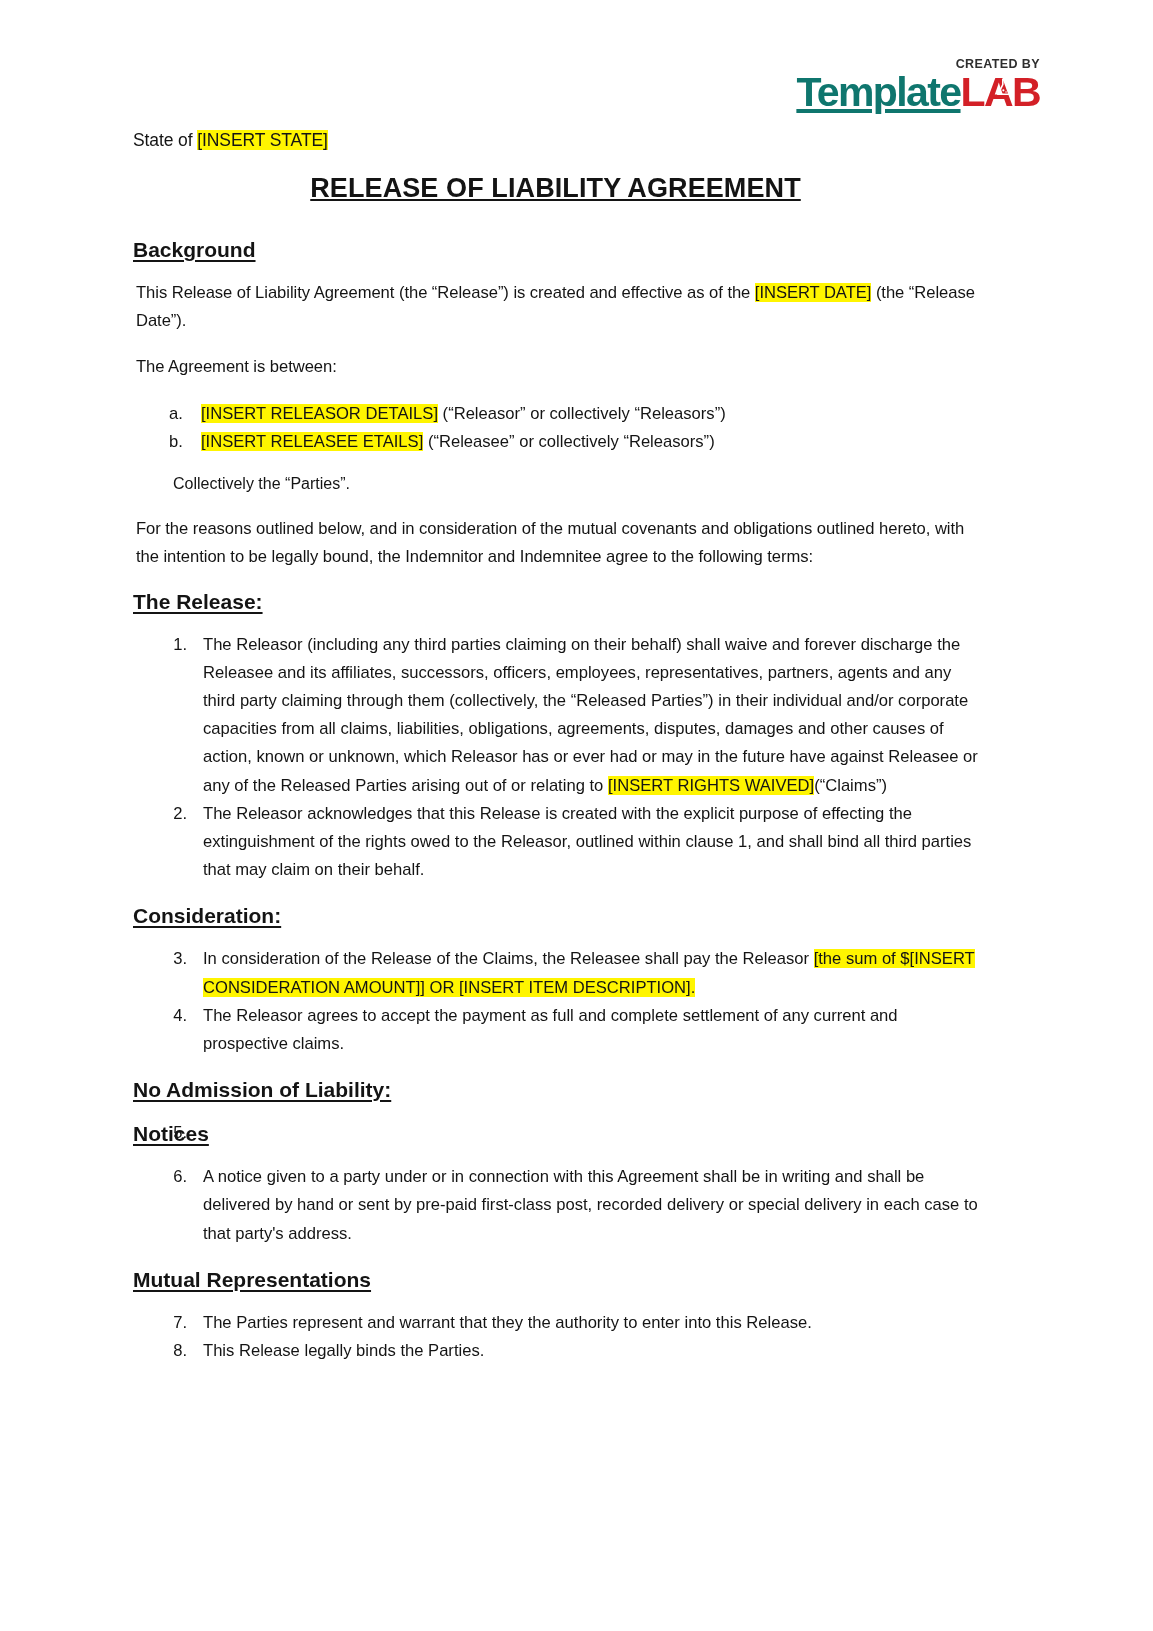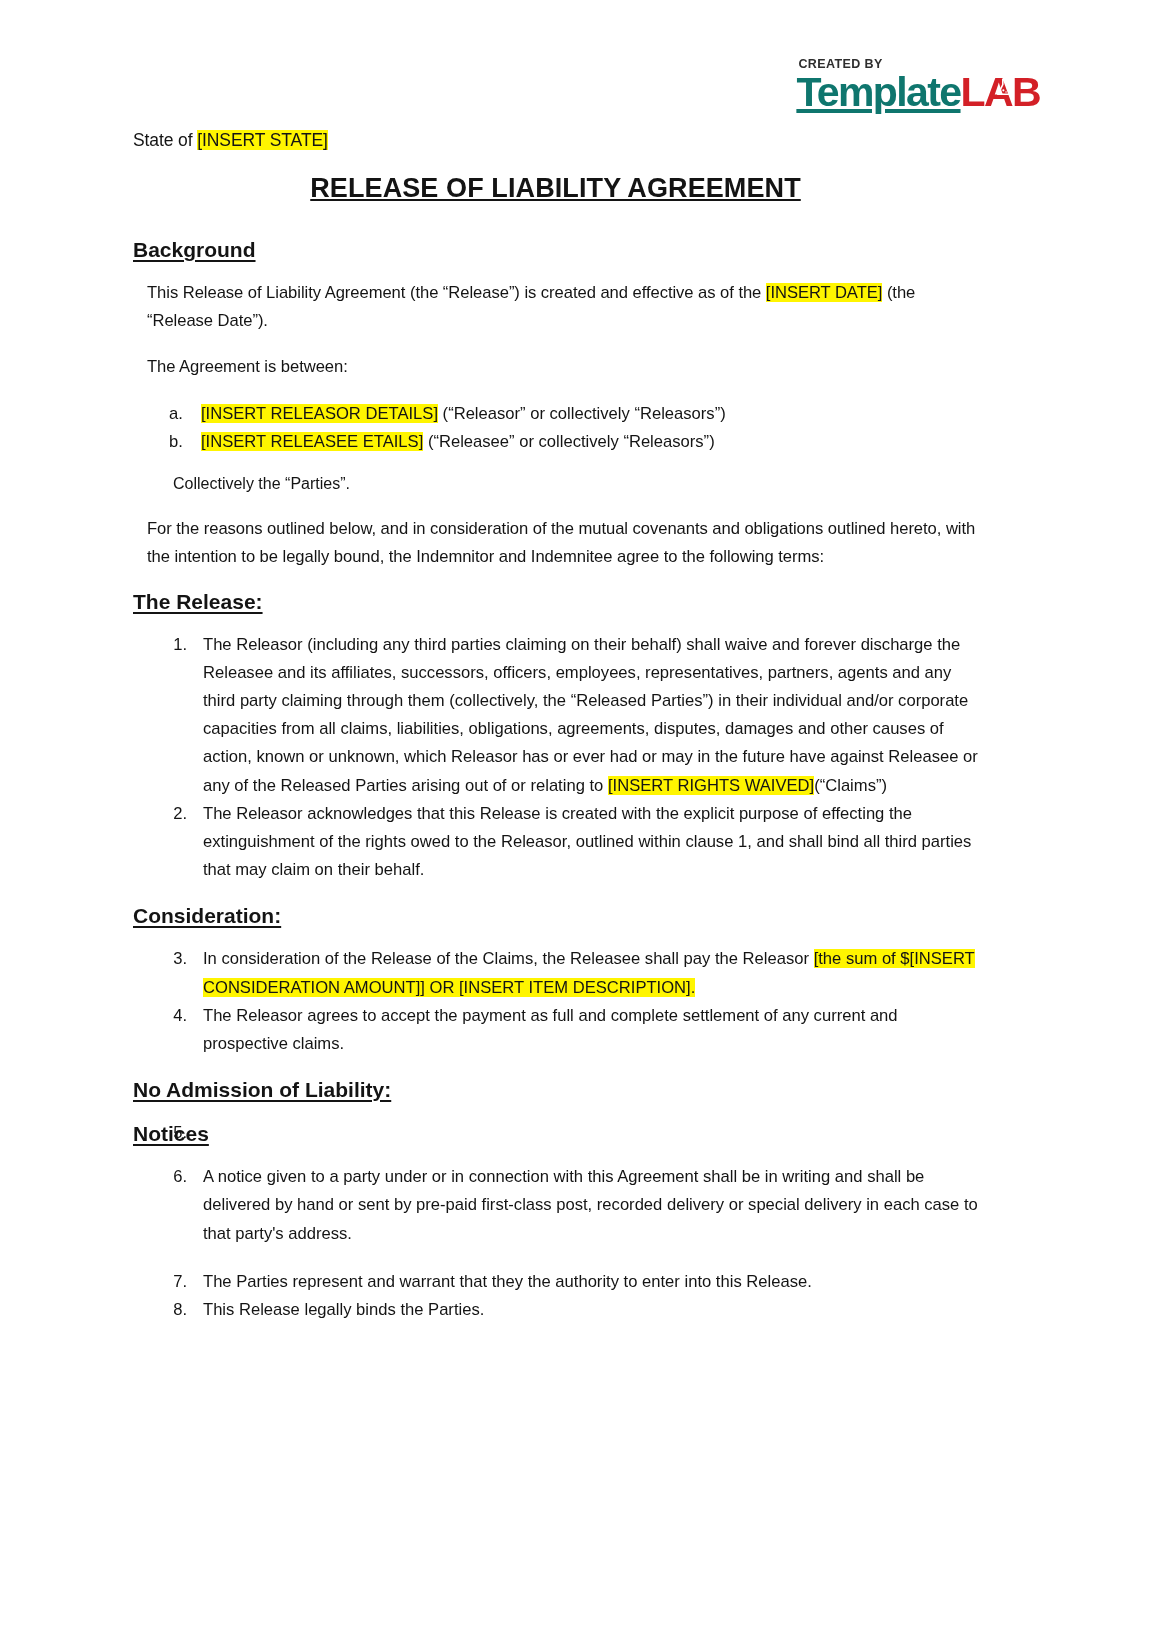--- a/index.html
+++ b/index.html
@@ -25,21 +25,21 @@
     top: 58px;
     right: 113px;
     text-align: right;
     line-height: 1;
   }
   .logo-created {
     font-size: 12.5px;
     font-weight: bold;
     letter-spacing: 0.4px;
     color: #2e2e2e;
-    text-align: left;
+    text-align: right;
     margin-left: 2px;
     margin-bottom: 1px;
   }
   .logo-main {
     font-size: 41px;
     font-weight: bold;
     letter-spacing: -1.6px;
     white-space: nowrap;
   }
   .logo-template { color: #0f766e; text-decoration: underline; }
@@ -83,21 +83,21 @@
     text-decoration: underline;
     text-underline-offset: 3px;
     margin: 0 0 17px 0;
     display: block;
   }
   .section-head span { display: inline; }
 
   p.body-text {
     font-size: 16.6px;
     line-height: 1.70;
-    margin: 0 0 18px 14px;
+    margin: 0 0 18px 3px;
     letter-spacing: -0.05px;
   }
 
   .indent-text {
     font-size: 16px;
     line-height: 1.70;
     margin: 0 0 18px 0;
     padding-left: 40px;
   }
 
@@ -203,20 +203,21 @@
     <ol class="numlist">
       <li><span class="marker">5.</span></li>
     </ol>
 
     <div class="section-head"><span>Notices</span></div>
 
     <ol class="numlist">
       <li><span class="marker">6.</span><span>A notice given to a party under or in connection with this Agreement shall be in writing and shall be delivered by hand or sent by pre-paid first-class post, recorded delivery or special delivery in each case to that party's address.</span></li>
     </ol>
 
+    <div class="section-head"><span>Mutual Representations</span></div>
 
     <ol class="numlist">
       <li><span class="marker">7.</span><span>The Parties represent and warrant that they the authority to enter into this Release.</span></li>
       <li><span class="marker">8.</span><span>This Release legally binds the Parties.</span></li>
     </ol>
 
   </div>
 </div>
 
 </body></html>

